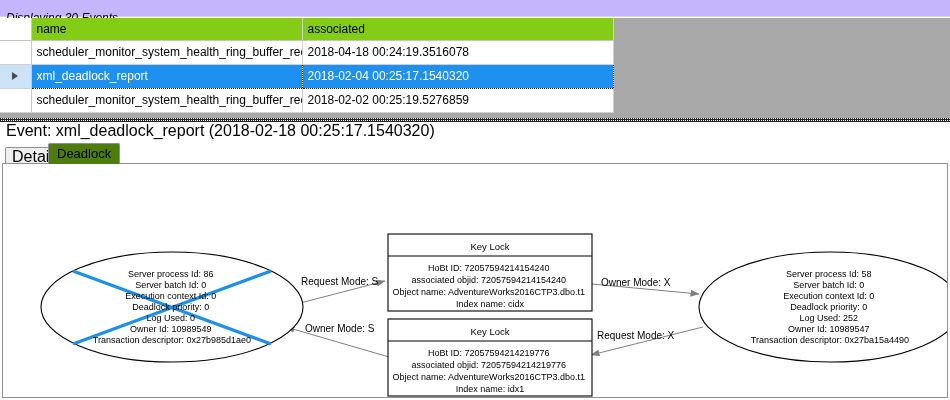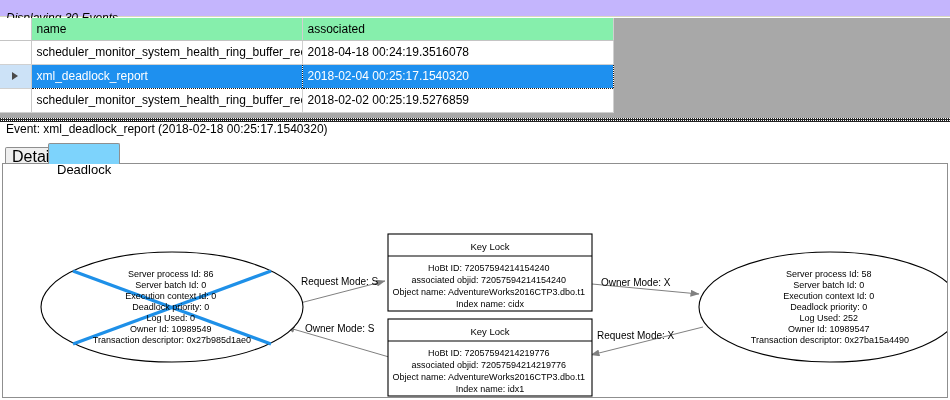--- a/index.html
+++ b/index.html
@@ -49,21 +49,21 @@
     padding: 0 0 0 5px;
     text-align: left;
     font-weight: normal;
     color: #000;
     white-space: nowrap;
     overflow: hidden;
     vertical-align: middle;
     box-sizing: border-box;
   }
   .grid thead th {
-    background: #86efac;
+    background: #84cc16;
     border-bottom: 1px solid #c4c4c4;
     height: 22px;
   }
   .grid thead th.corner { background: #ffffff; }
   .grid td.rowhdr, .grid th.corner {
     padding: 0;
     background: #ffffff;
     border-right: 1px solid #c9c9c9;
   }
   .grid tr.selected td.rowhdr {
@@ -93,21 +93,21 @@
       repeating-linear-gradient(90deg, #000 0 1px, transparent 1px 2px),
       repeating-linear-gradient(0deg, #000 0 1px, transparent 1px 2px);
     background-size: 2px 2px;
     background-color: #ffffff;
     opacity: .85;
   }
 
   
   .event-header {
     position: absolute; left: 0; top: 122px; width: 950px; height: 20px;
-    font-size: 12px; color: #000; padding-left: 6px;
+    font-size: 16px; color: #000; padding-left: 6px;
     box-sizing: border-box; background: #ffffff; white-space: nowrap;
   }
 
   
   .tabstrip {
     position: absolute; left: 0; top: 142px; width: 950px; height: 22px;
   }
   .tab {
     position: absolute; bottom: 0;
     font-size: 16px; color: #000;
@@ -115,22 +115,22 @@
     border-bottom: none;
     background: #efefef;
     padding: 2px 6px 2px 6px;
     box-sizing: border-box;
     border-radius: 2px 2px 0 0;
     white-space: nowrap;
   }
   .tab.t-details { left: 5px; height: 17px; line-height: 13px; }
   .tab.t-deadlock {
     left: 48px; height: 21px; line-height: 16px;
-    background: #7dd3fc; font-size: 13px; z-index: 3;
-    padding: 18px 8px 2px 8px;
+    background: #4d7c0f; font-size: 13px; z-index: 3;
+    padding: 2px 8px 2px 8px;
   }
 
   
   .canvas {
     position: absolute; left: 2px; top: 163px;
     width: 946px; height: 235px;
     background: #ffffff;
     border: 1px solid #8f8f8f;
     box-sizing: border-box;
     overflow: hidden;

